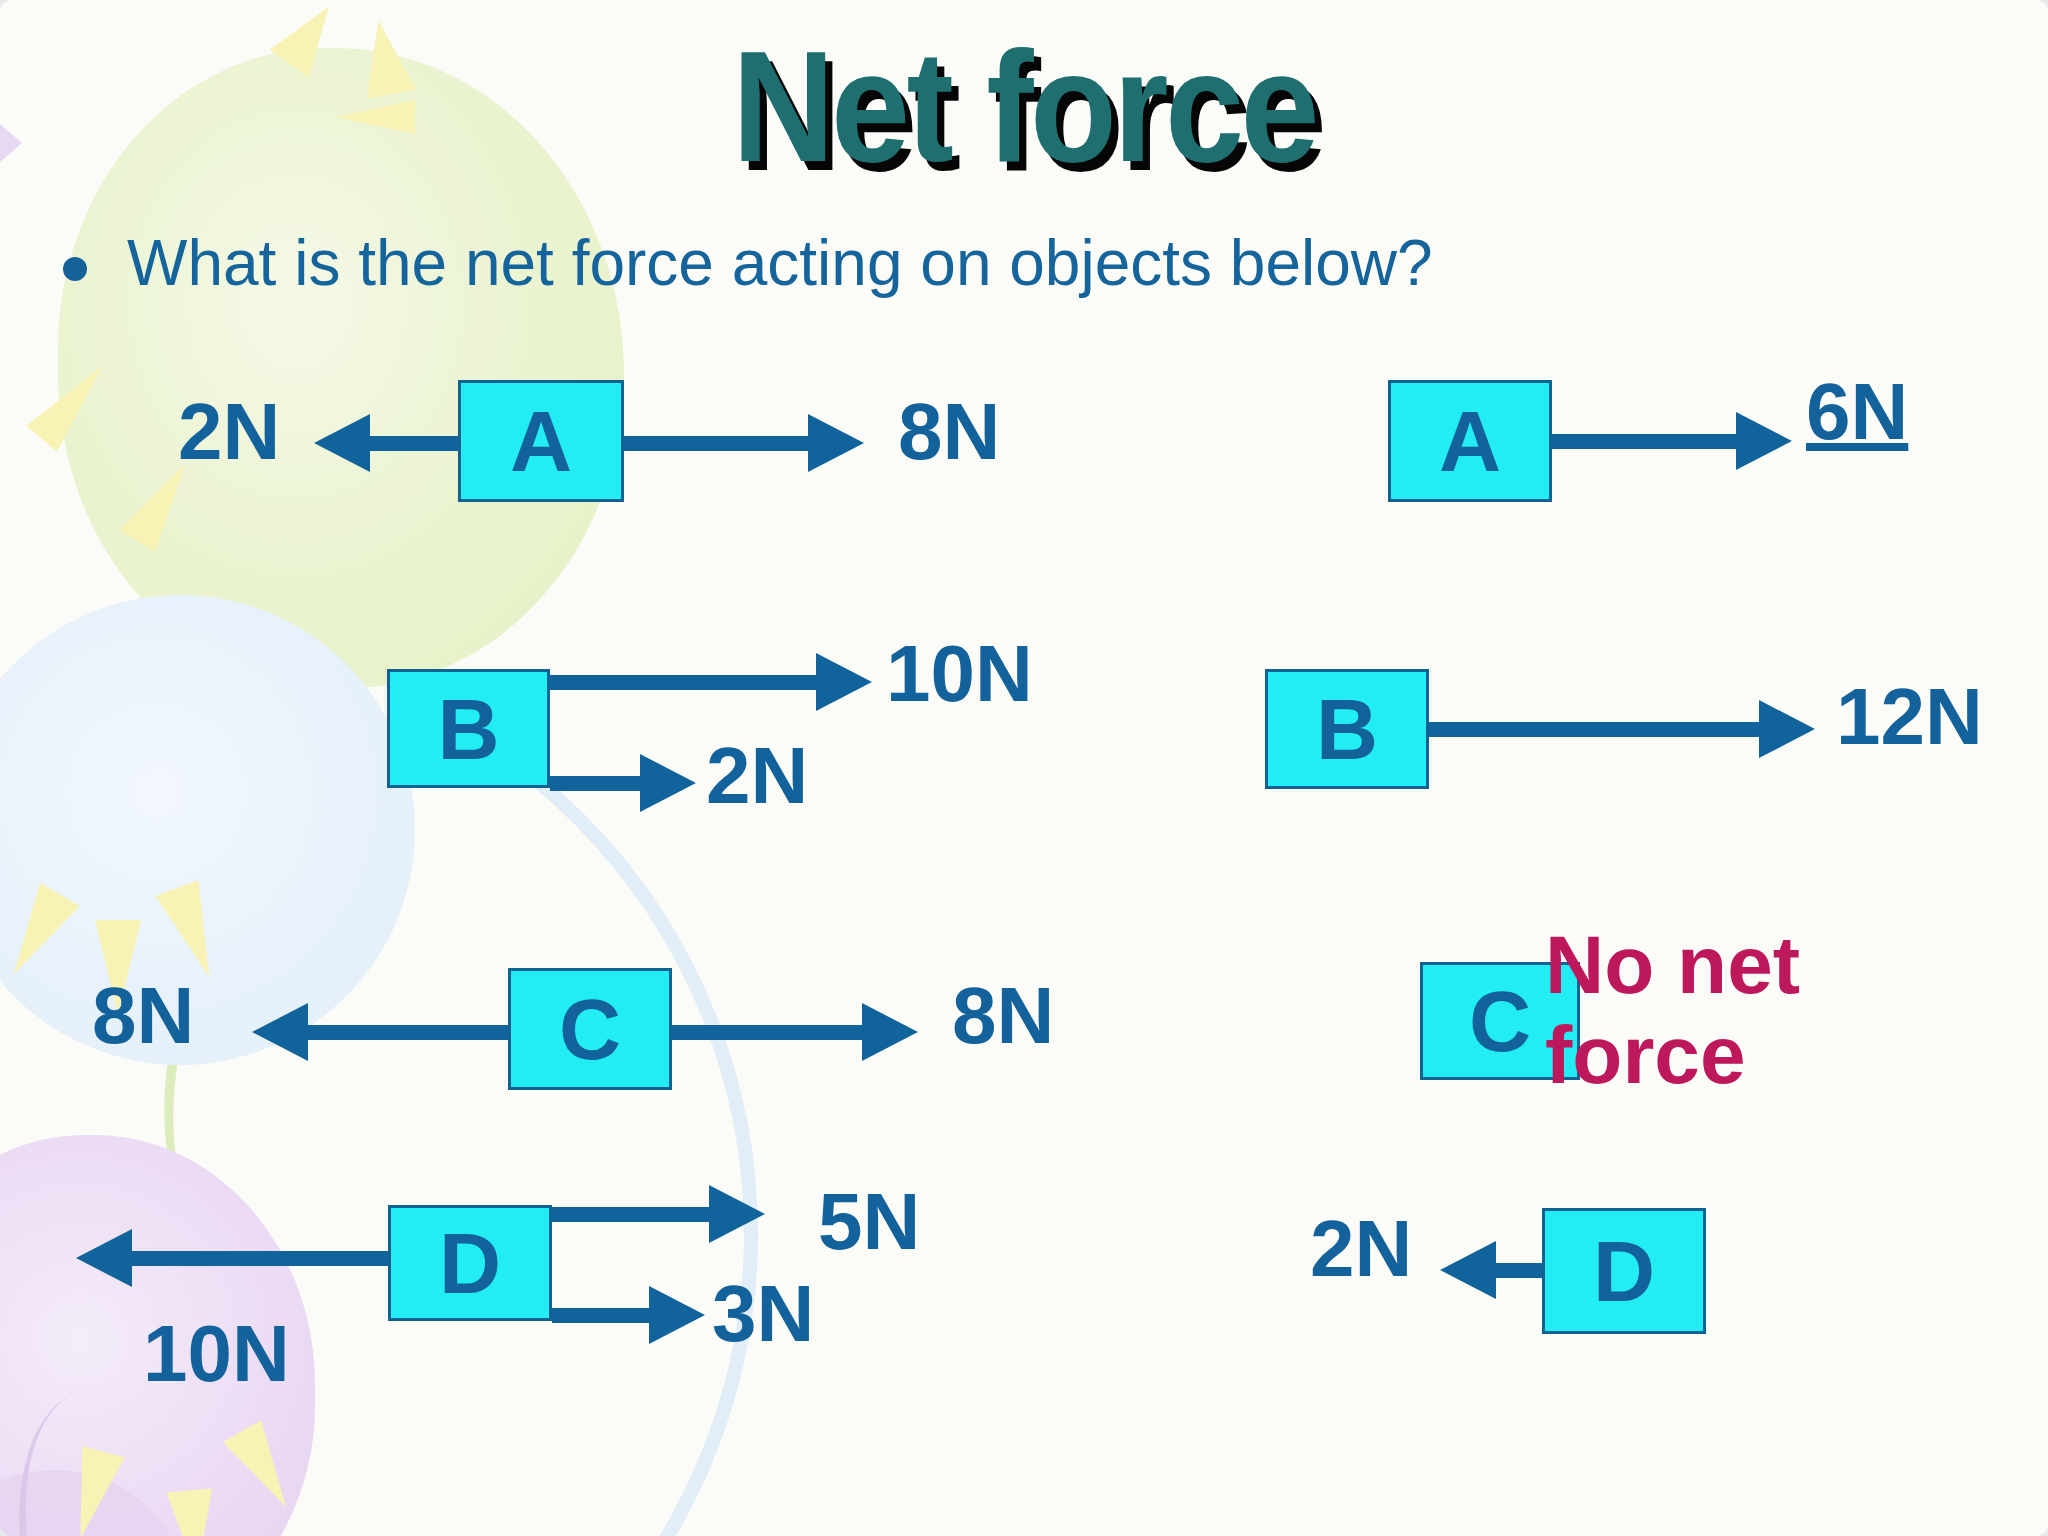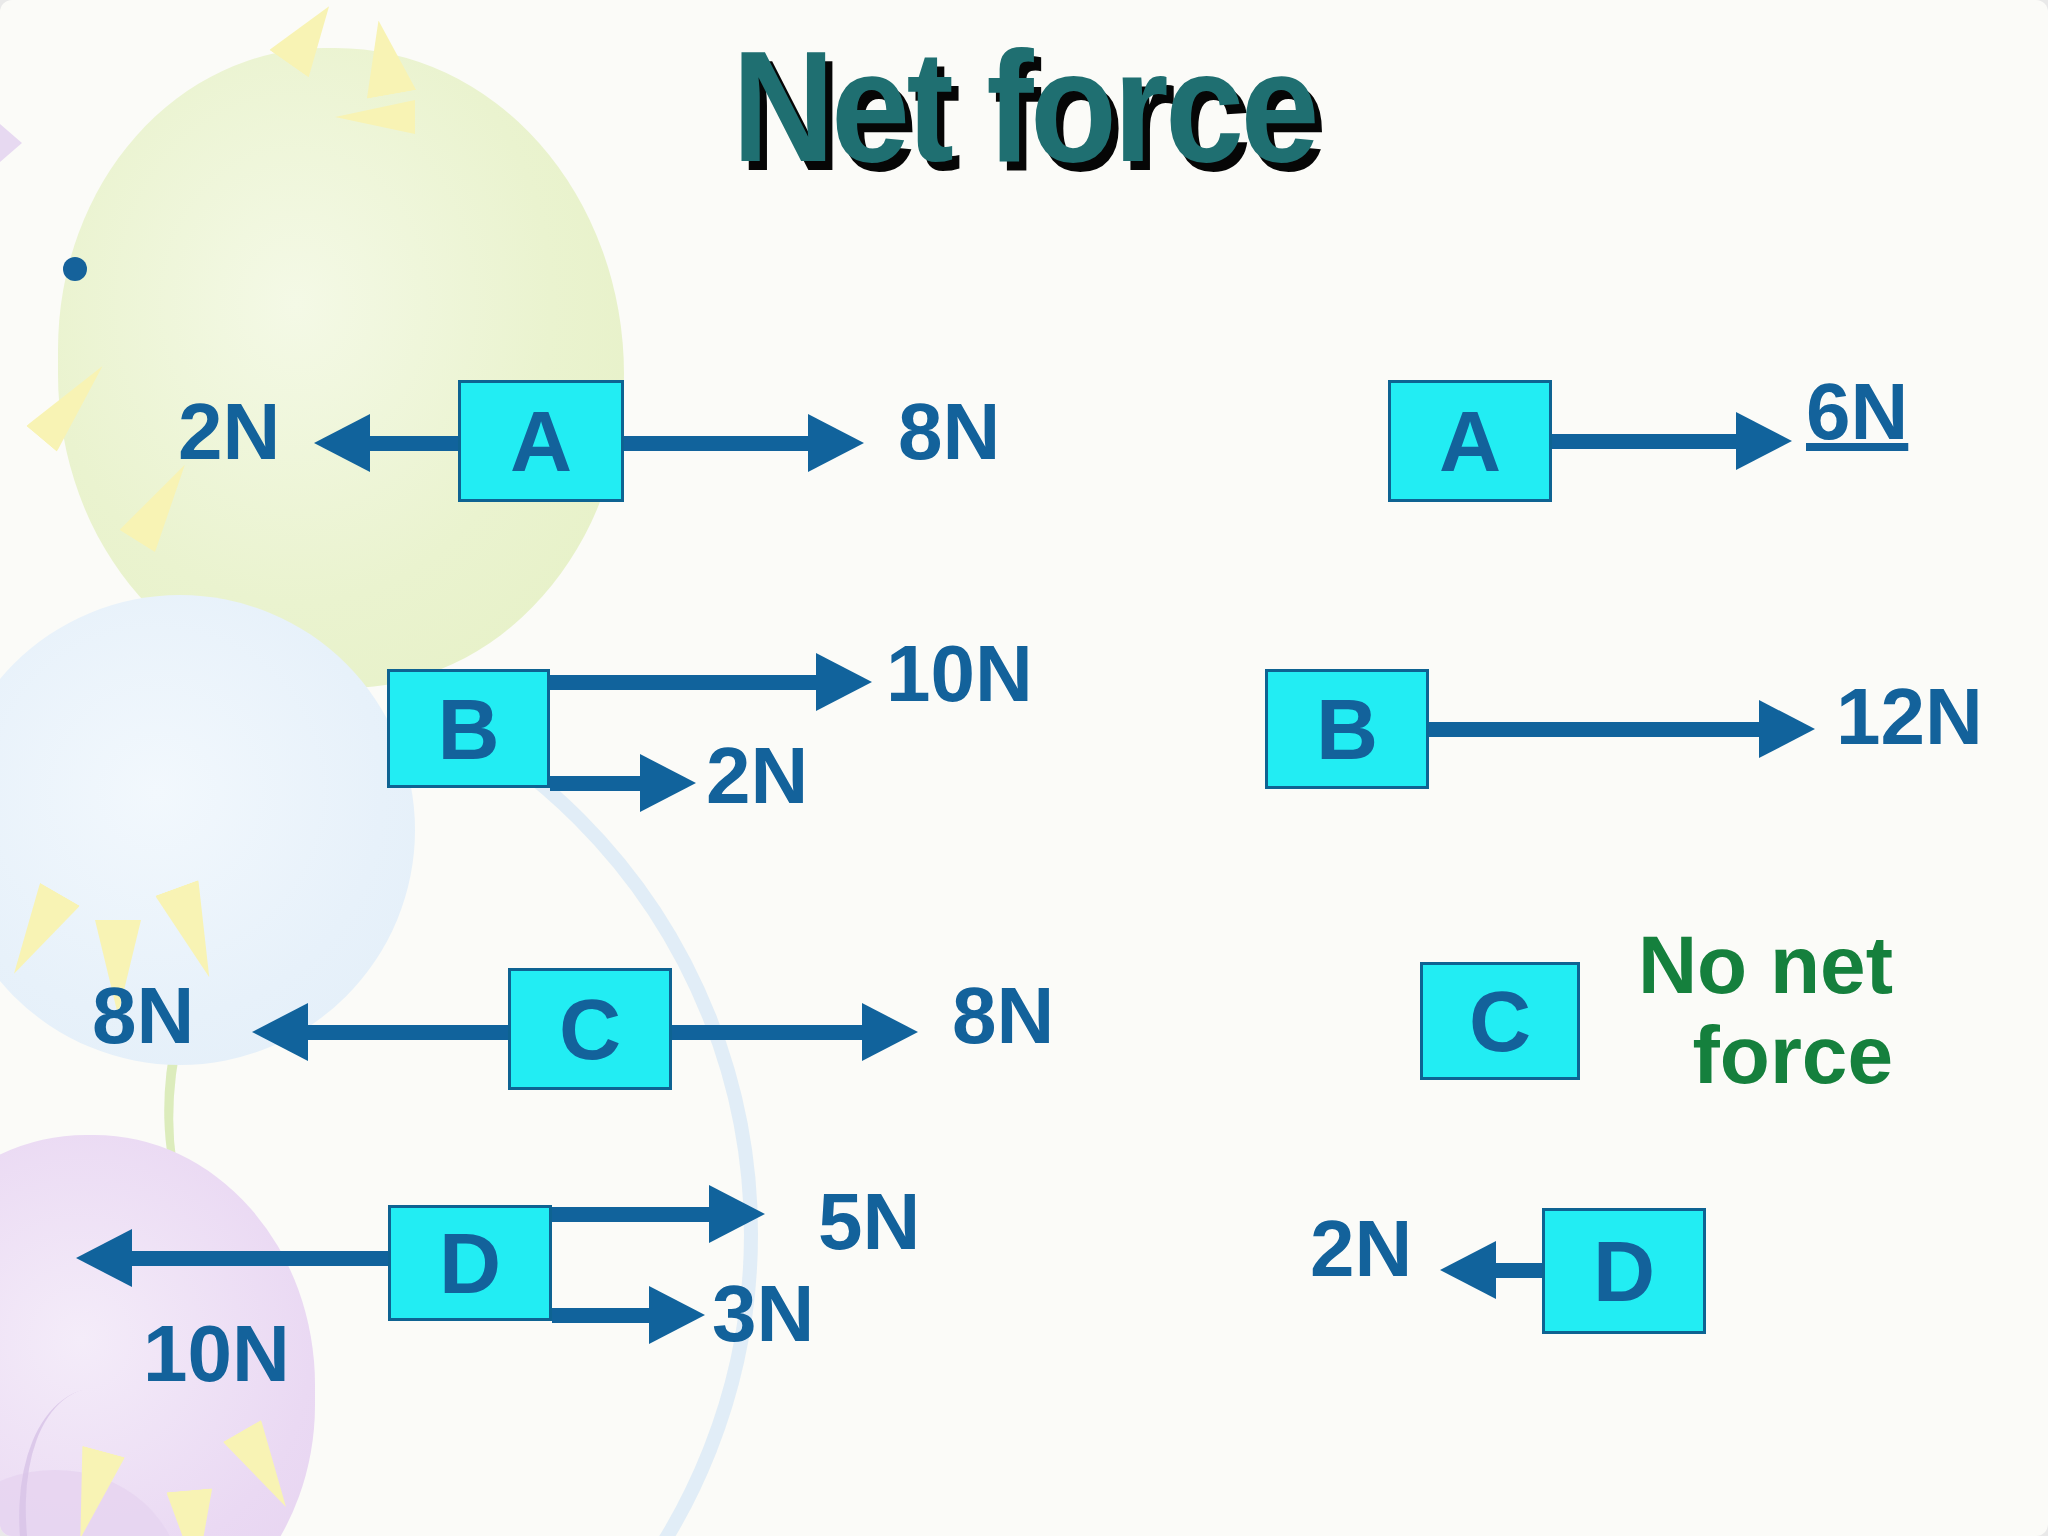--- a/index.html
+++ b/index.html
@@ -91,22 +91,22 @@
   .fbox span{
     font-size:86px;font-weight:700;color:#13629b;line-height:1;
   }
   .flabel{
     position:absolute;
     font-size:80px;font-weight:700;color:#13629b;
     line-height:1;white-space:nowrap;
   }
   .answer-text{
     position:absolute;left:1545px;top:920px;width:348px;
-    text-align:right;
-    font-size:82px;font-weight:700;color:#15803d;line-height:90px;
+    text-align:left;
+    font-size:82px;font-weight:700;color:#be185d;line-height:90px;
   }
   .arr{position:absolute;height:58px;}
   .arr i{position:absolute;display:block;}
   .arr .shaft{top:22px;height:15px;background:#11639c;}
   .arr.right .shaft{left:0;right:42px;}
   .arr.right .head{right:0;top:0;width:0;height:0;
     border-top:29px solid transparent;border-bottom:29px solid transparent;
     border-left:56px solid #11639c;}
   .arr.left .shaft{left:42px;right:0;}
   .arr.left .head{left:0;top:0;width:0;height:0;
@@ -137,20 +137,21 @@
     <div class="spark" style="left:14px;top:888px;width:46px;height:92px;transform:rotate(210deg);"></div>
     <div class="spark" style="left:95px;top:920px;width:46px;height:95px;transform:rotate(180deg);"></div>
     <div class="spark" style="left:170px;top:885px;width:46px;height:95px;transform:rotate(160deg);"></div>
     <div class="spark" style="left:70px;top:1450px;width:44px;height:90px;transform:rotate(195deg);"></div>
     <div class="spark" style="left:170px;top:1490px;width:46px;height:85px;transform:rotate(175deg);"></div>
     <div class="spark" style="left:242px;top:1425px;width:44px;height:88px;transform:rotate(150deg);"></div>
   </div>
 
   <h1 class="title">Net force</h1>
   <div class="bullet-dot"></div>
+  <div class="bullet-text">What is the net force acting on objects below?</div>
 
   <div class="flabel" style="left:178px;top:392px;">2N</div>
   <div class="arr left" style="left:314px;top:414px;width:146px;">
     <i class="shaft"></i>
       <i class="head"></i>
   </div>
   <div class="fbox" style="left:458px;top:380px;width:166px;height:122px;">
     <span>A</span>
   </div>
   <div class="arr right" style="left:624px;top:414px;width:240px;">

